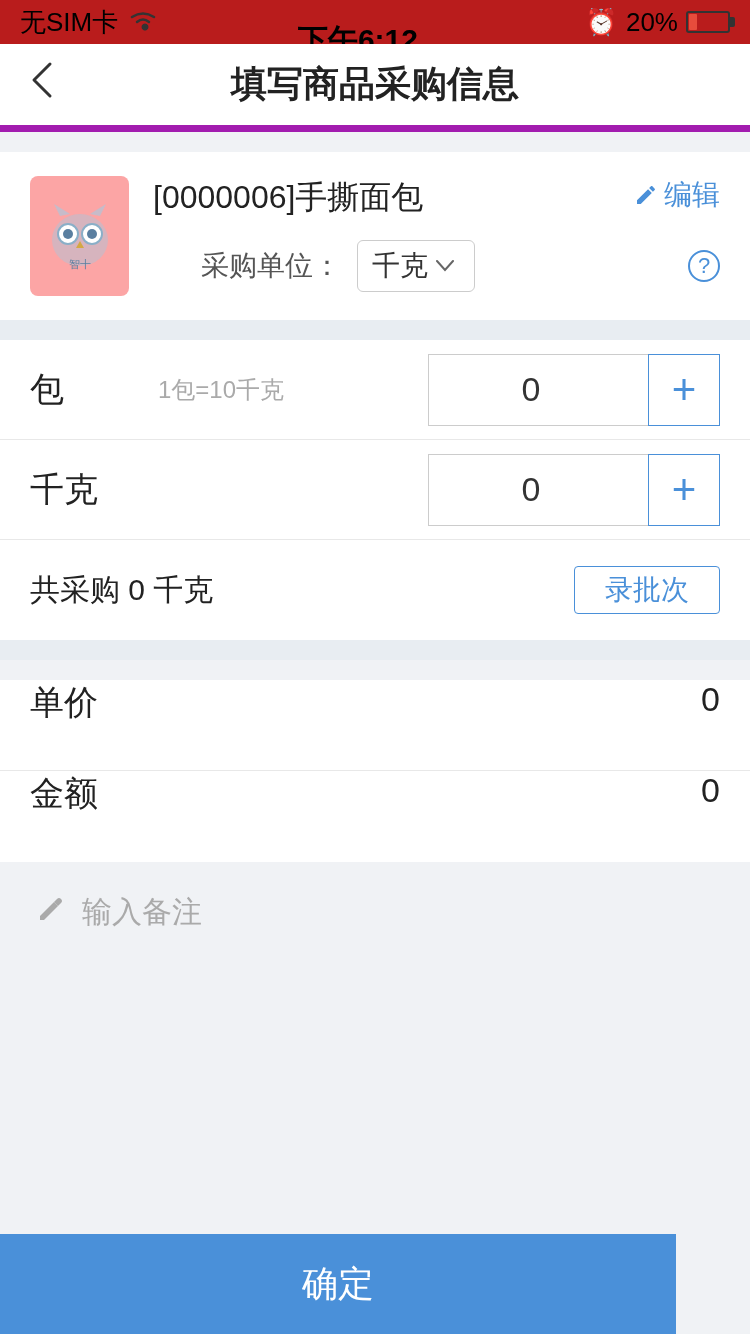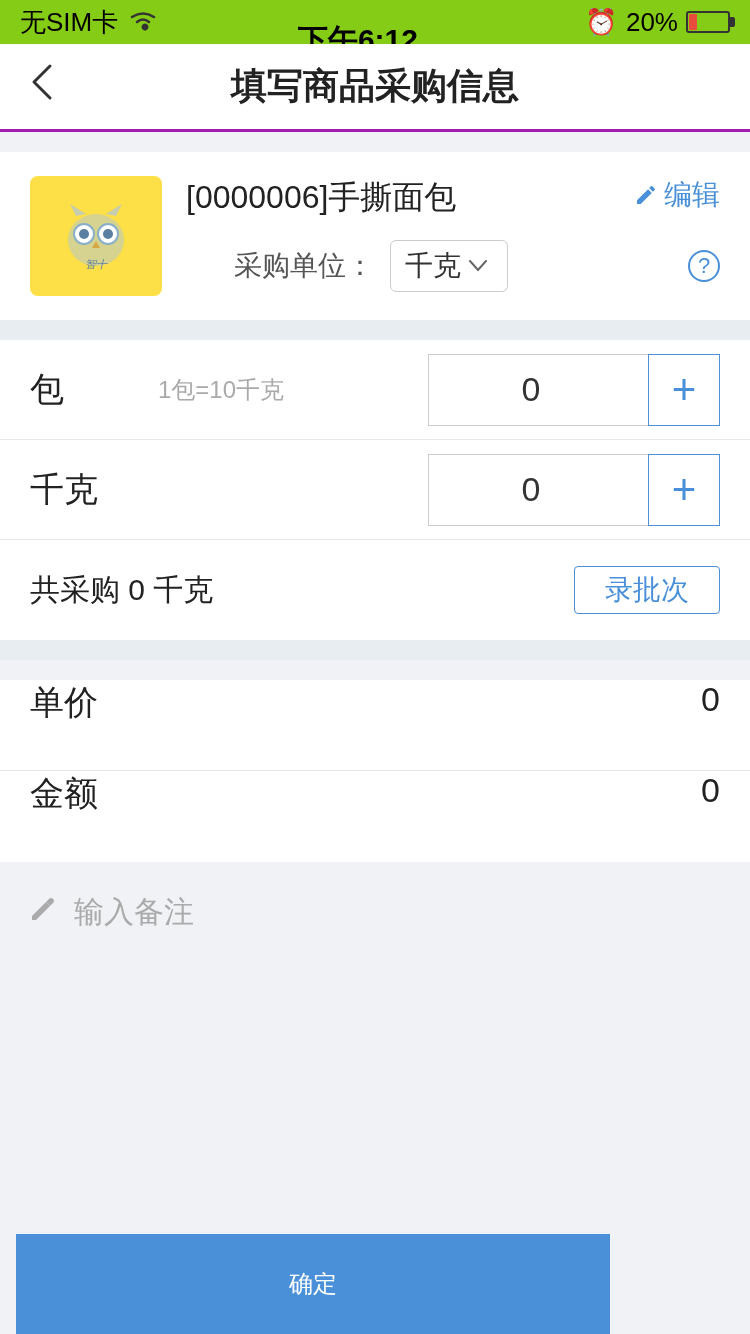--- a/index.html
+++ b/index.html
@@ -9,21 +9,21 @@
       min-height: 1334px;
       font-family: -apple-system, "PingFang SC", "Helvetica Neue", Arial, sans-serif;
       background: #f0f2f5;
       font-size: 32px;
     }
 
     
     .status-bar {
       width: 750px;
       height: 44px;
-      background: #84cc16;
+      background: #b91c1c;
       display: flex;
       align-items: center;
       justify-content: space-between;
       padding: 0 20px;
       font-size: 28px;
       font-weight: 500;
     }
     .status-left {
       display: flex;
       align-items: center;
@@ -72,21 +72,21 @@
 
     
     .nav-bar {
       width: 750px;
       height: 88px;
       background: #fff;
       display: flex;
       align-items: center;
       justify-content: center;
       position: relative;
-      border-bottom: 3px solid #a21caf;
+      border-bottom: 7px solid #a21caf;
     }
     .nav-back {
       position: absolute;
       left: 30px;
       font-size: 40px;
       color: #333;
       cursor: pointer;
     }
     .nav-title {
       font-size: 36px;
@@ -97,29 +97,28 @@
     
     .product-card {
       background: #fff;
       margin-top: 20px;
       padding: 24px 30px;
       display: flex;
       align-items: flex-start;
       gap: 24px;
     }
     .product-image {
-      width: 132px;
+      width: 99px;
       height: 120px;
-      background: #fde047;
+      background: #fca5a5;
       border-radius: 8px;
       display: flex;
       align-items: center;
       justify-content: center;
       flex-shrink: 0;
-      font-style: italic;
     }
     .owl-logo {
       width: 80px;
       height: 80px;
     }
     .product-info {
       flex: 1;
     }
     .product-name-row {
       display: flex;
@@ -285,21 +284,21 @@
       font-size: 34px;
       color: #222;
     }
     .price-row:last-child {
       border-bottom: none;
     }
 
     
     .remark-section {
       background: #f0f2f5;
-      padding: 30px 28px;
+      padding: 30px 36px;
       margin-top: 0;
       display: flex;
       align-items: center;
       gap: 16px;
       min-height: 100px;
     }
     .pencil-icon {
       color: #aaa;
       font-size: 34px;
     }
@@ -311,26 +310,26 @@
     
     .content-area {
       min-height: 600px;
       background: #f0f2f5;
     }
 
     
     .confirm-btn {
       position: fixed;
       bottom: 0;
-      left: 16px;
-      width: 594px;
+      left: 0;
+      width: 676px;
       height: 100px;
       background: #4a90d9;
       color: #fff;
-      font-size: 24px;
+      font-size: 36px;
       font-weight: 500;
       border: none;
       cursor: pointer;
       display: flex;
       align-items: center;
       justify-content: center;
     }
   </style>
 </head>
 <body>

